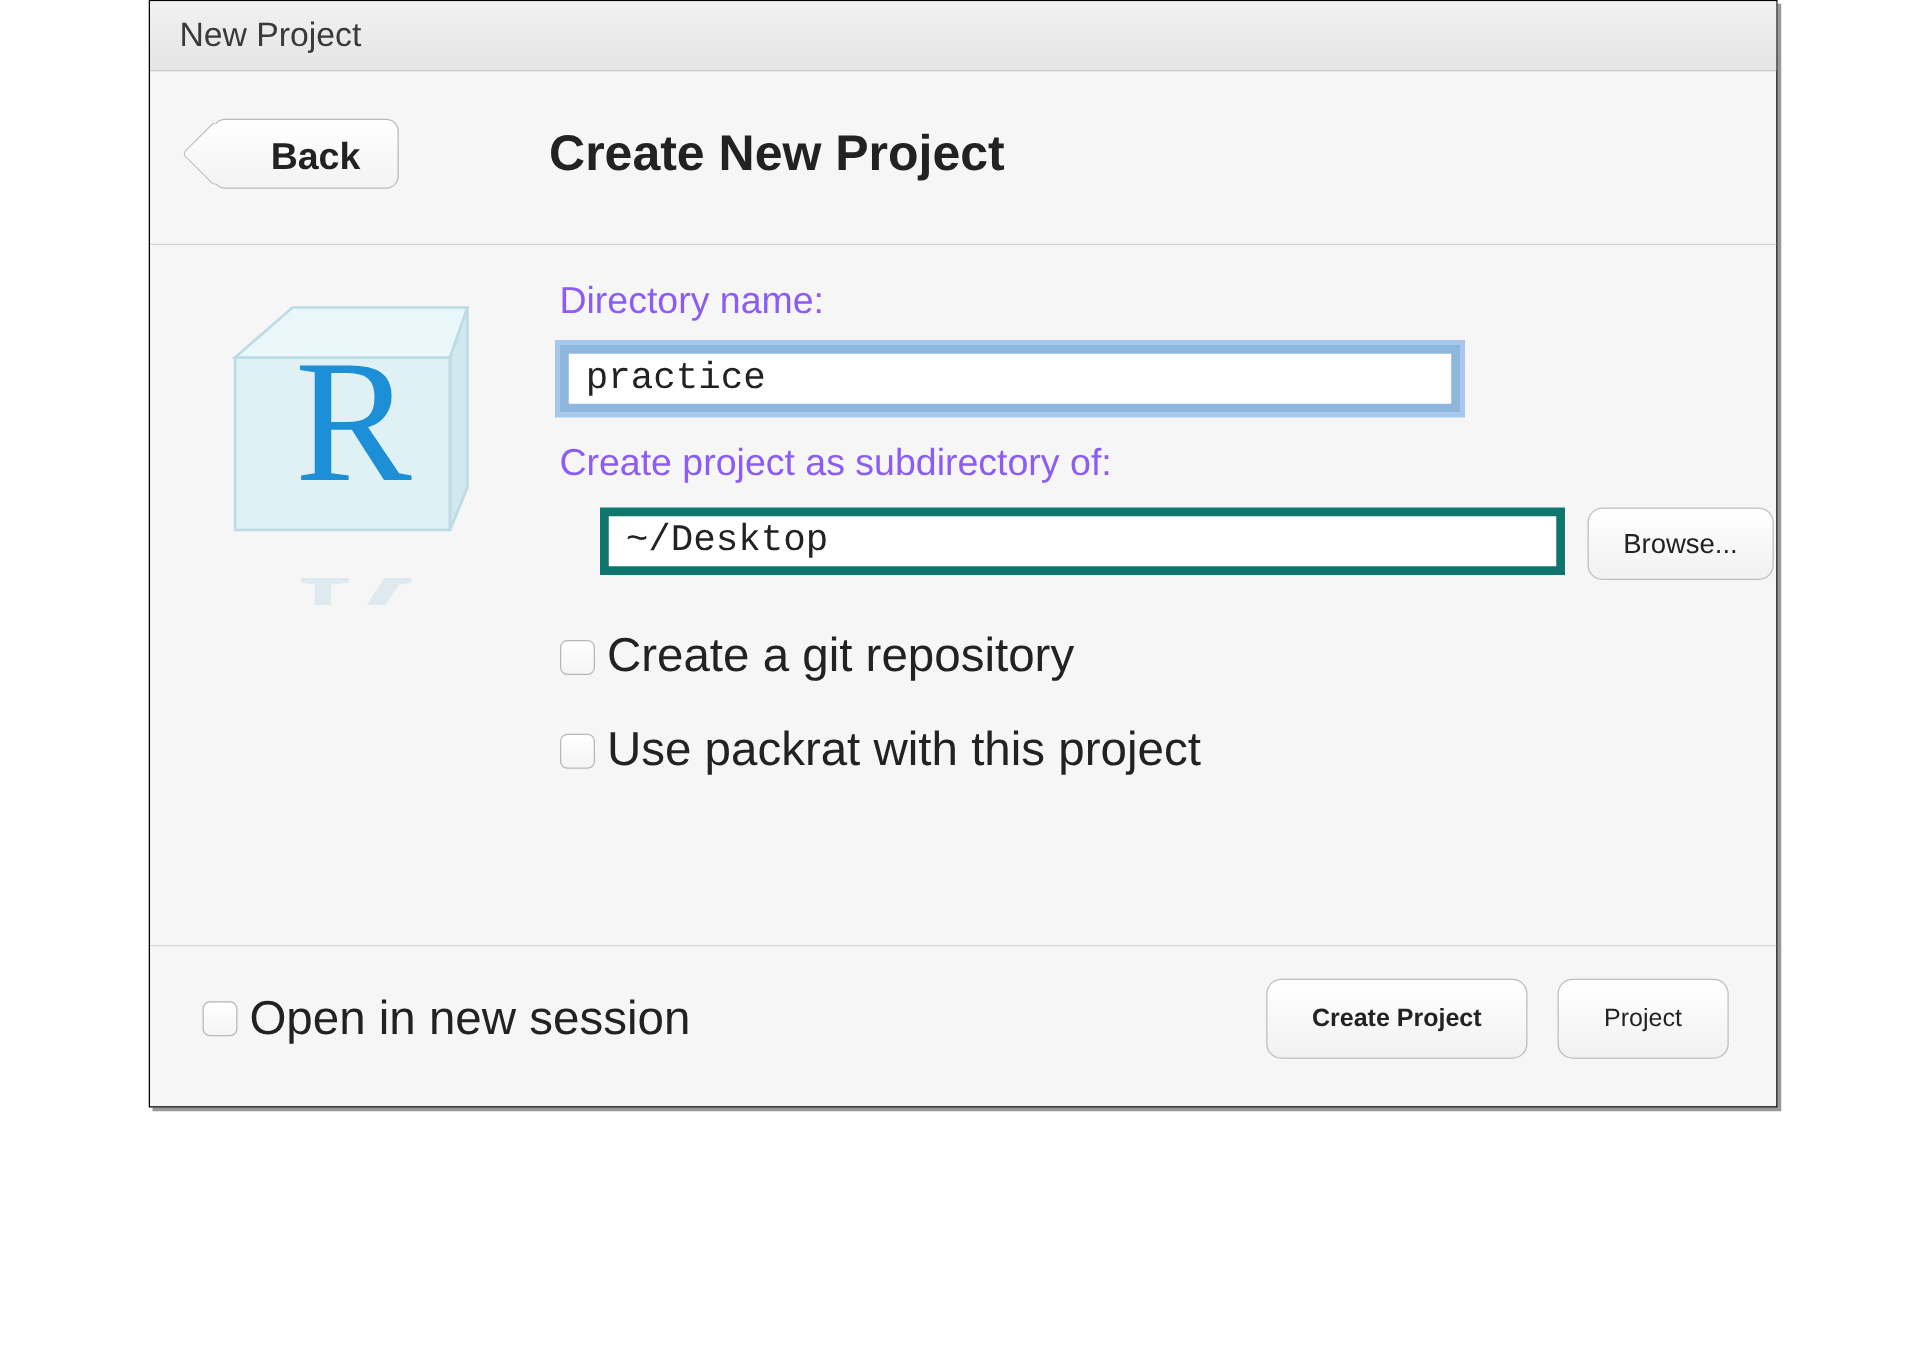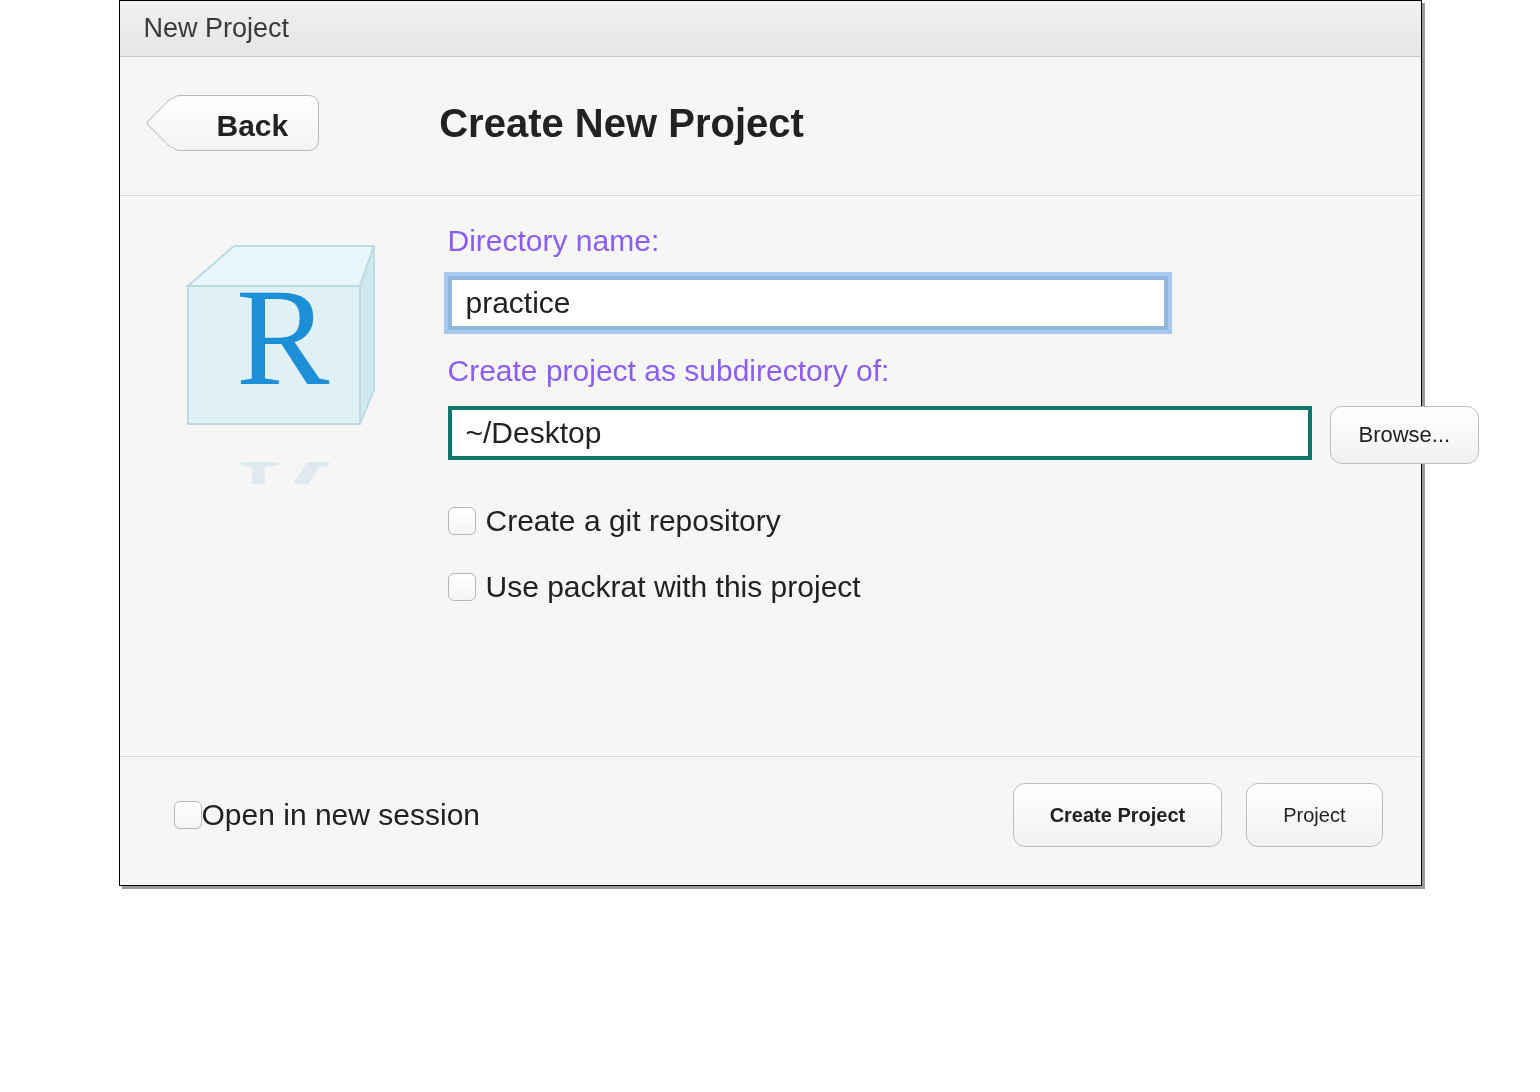--- a/index.html
+++ b/index.html
@@ -72,34 +72,35 @@
 
   .cube-icon { width: 220px; height: 260px; flex-shrink: 0; }
 
   .form { flex: 1; display: flex; flex-direction: column; gap: 18px; }
 
   .field-label { font-size: 30px; color: #8b5cf6; }
 
   .text-input {
     width: 720px;
     height: 54px;
-    border: 4px solid #0f766e;
+    border: 7px solid #0f766e;
     background: #fff;
     font-size: 30px;
     padding: 6px 14px;
     color: #222;
+    font-family: Liberation Mono, monospace;
   }
   .text-input.focused {
     outline: none;
     box-shadow: 0 0 0 4px #a6c8ec;
     border-color: #8fb6dc;
   }
 
   .subdir-row { display: flex; align-items: stretch; gap: 18px; }
-  .subdir-row .text-input { width: 864px; }
+  .subdir-row .text-input { width: 772px; margin-left: 32px; }
 
   .browse-btn {
     height: 58px;
     padding: 0 28px;
     background: linear-gradient(#ffffff,#f1f1f1);
     border: 1px solid #bdbdbd;
     border-radius: 12px;
     font-size: 22px;
     color: #222;
     cursor: pointer;
@@ -109,29 +110,29 @@
   .check-row + .check-row { margin-top: 14px; }
 
   .checkbox {
     width: 28px; height: 28px;
     border: 1px solid #b7b7b7;
     border-radius: 6px;
     background: linear-gradient(#fff,#f5f5f5);
     appearance: none;
     cursor: pointer;
   }
-  .check-label { font-size: 30px; color: #222; cursor: pointer; }
+  .check-label { font-size: 38px; color: #222; cursor: pointer; }
 
   .footer {
     display: flex;
     align-items: center;
     padding: 26px 38px 38px 42px;
     border-top: 1px solid #d6d6d6;
   }
-  .footer .left { display: flex; align-items: center; flex: 1; margin-left: 12px; }
+  .footer .left { display: flex; align-items: center; gap: 10px; flex: 1; }
   .footer .actions { display: flex; gap: 24px; }
 
   .primary-btn, .cancel-btn {
     height: 64px;
     padding: 0 36px;
     background: linear-gradient(#ffffff,#f1f1f1);
     border: 1px solid #bdbdbd;
     border-radius: 12px;
     font-size: 20px;
     color: #222;

